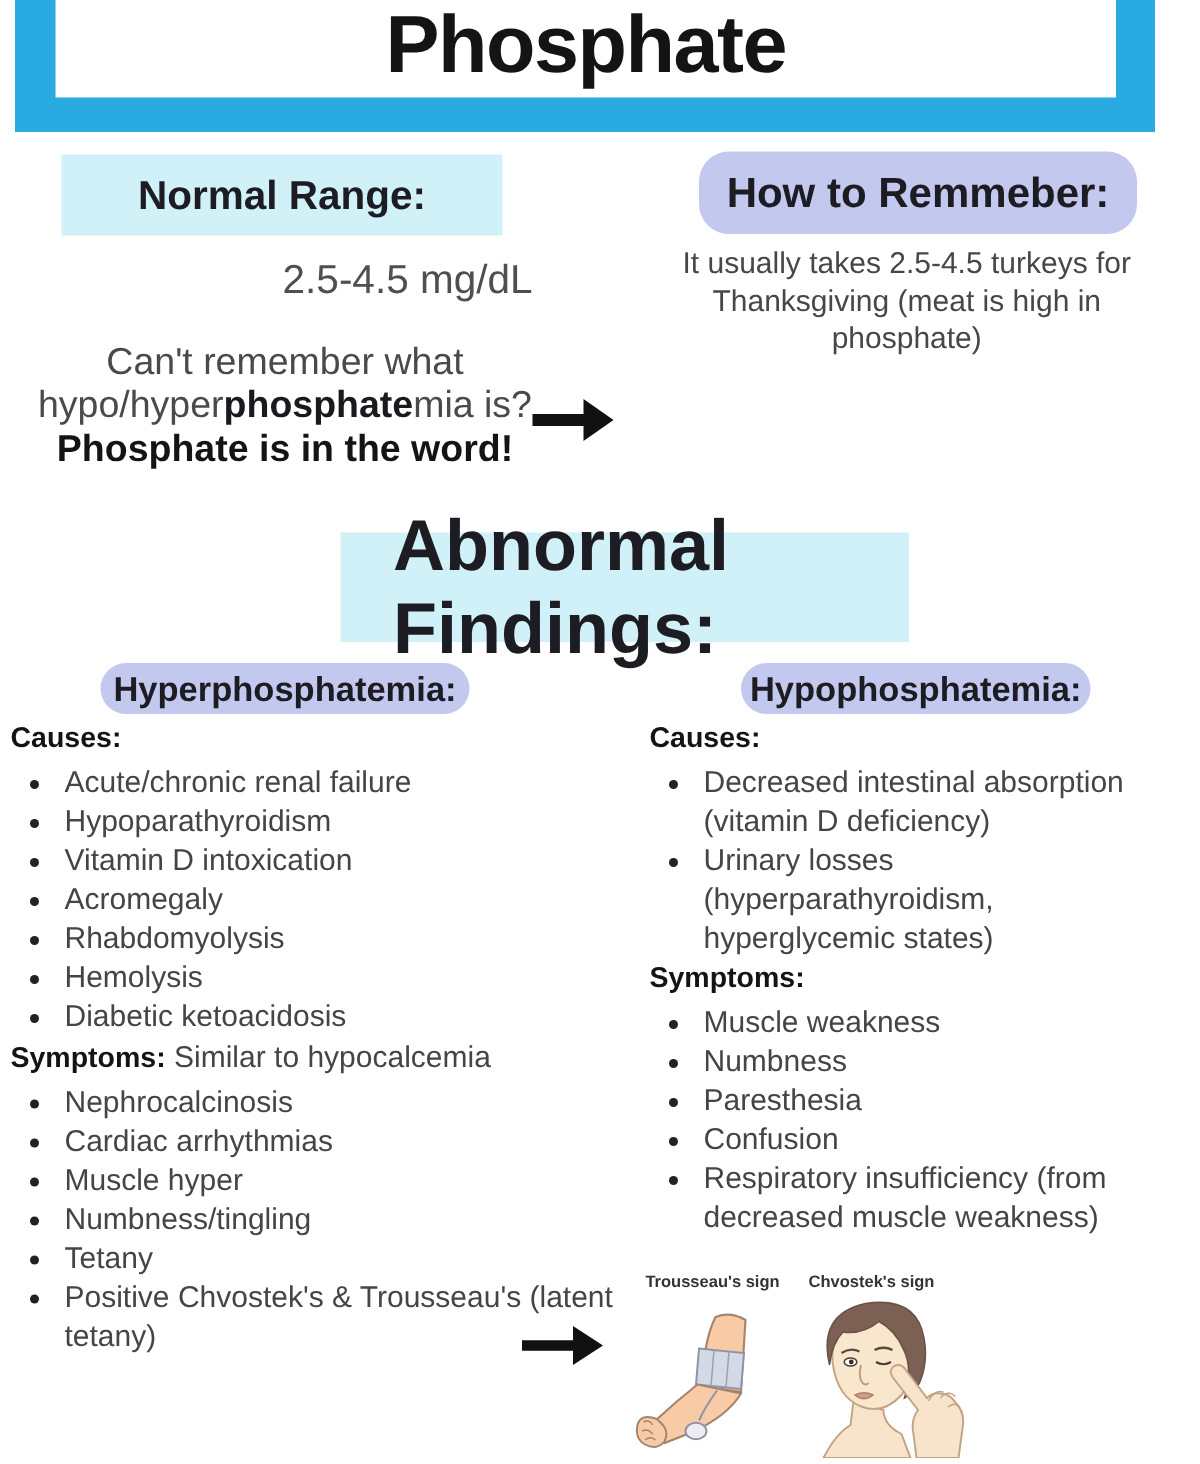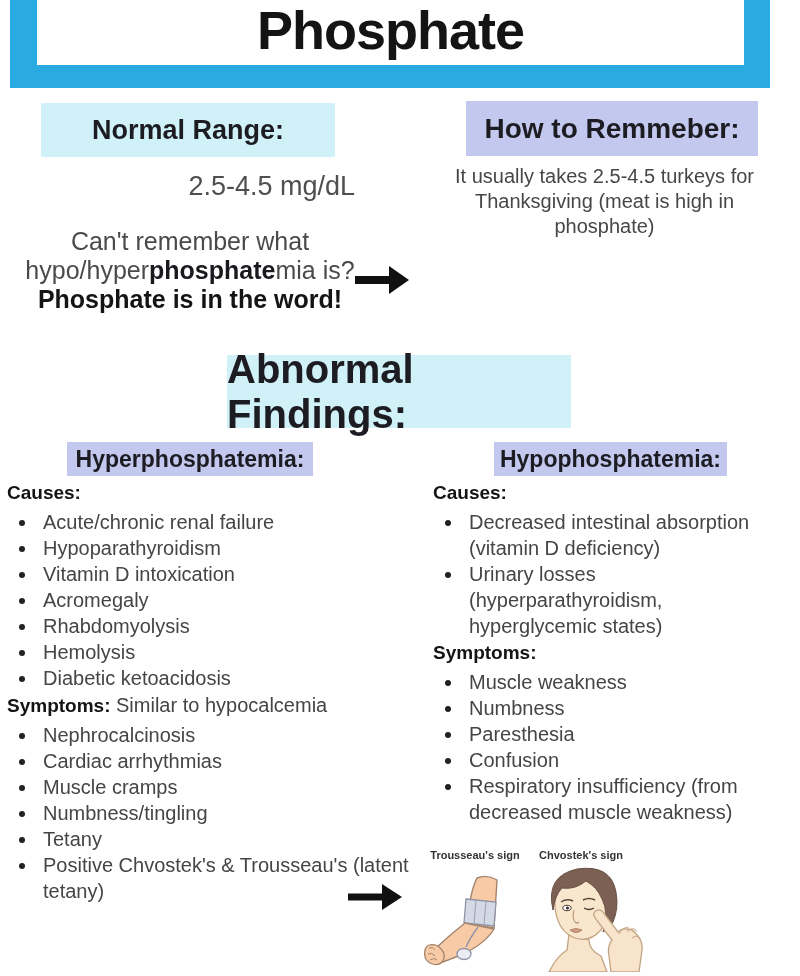--- a/index.html
+++ b/index.html
@@ -22,24 +22,24 @@
     background:#fff;
   }
   .title-text{
     height:65px;line-height:60px;text-align:center;
     font-size:54px;font-weight:700;letter-spacing:-1px;color:#141414;
   }
 
   
   .hl{display:flex;align-items:center;justify-content:center;font-weight:700;color:#1c1c22;}
   .hl.cyan{background:var(--cyan);}
-  .hl.purple{background:var(--purple);}
+  .hl.purple{background:var(--purple);border-radius:20px;}
   #normal-range-hdr{left:41px;top:103px;width:294px;height:54px;font-size:27px;}
   #howto-hdr{left:466px;top:101px;width:292px;height:55px;font-size:28px;}
-  #abnormal-hdr{left:227px;top:355px;width:344px;height:73px;font-size:40px;}
+  #abnormal-hdr{left:227px;top:355px;width:344px;height:73px;font-size:48px;padding-left:35px;}
   #hyper-hdr{left:67px;top:442px;width:246px;height:34px;font-size:23px;}
   #hypo-hdr{left:494px;top:442px;width:233px;height:34px;font-size:23px;}
 
   
   #range-value{left:20px;top:171px;width:335px;text-align:right;font-size:27px;color:#4f4f4f;}
   #mnemonic-left{left:5px;top:227px;width:370px;text-align:center;font-size:25px;line-height:29px;color:var(--body);}
   .bold-dark{font-weight:700;color:#1a1a1e;}
   .line3{font-weight:700;color:#141414;}
 
   
@@ -125,21 +125,21 @@
         <li>Vitamin D intoxication</li>
         <li>Acromegaly</li>
         <li>Rhabdomyolysis</li>
         <li>Hemolysis</li>
         <li>Diabetic ketoacidosis</li>
       </ul>
     <div class="sec-label"><span>Symptoms:</span><span class="sec-note"> Similar to hypocalcemia</span></div>
     <ul class="blist">
         <li>Nephrocalcinosis</li>
         <li>Cardiac arrhythmias</li>
-        <li>Muscle cramps</li>
+        <li>Muscle hyper</li>
         <li>Numbness/tingling</li>
         <li>Tetany</li>
         <li>Positive Chvostek's &amp; Trousseau's (latent
 tetany)</li>
       </ul>
   </div>
 
   <div class="abs hl purple" id="hypo-hdr">
     <span>Hypophosphatemia:</span>
   </div>

